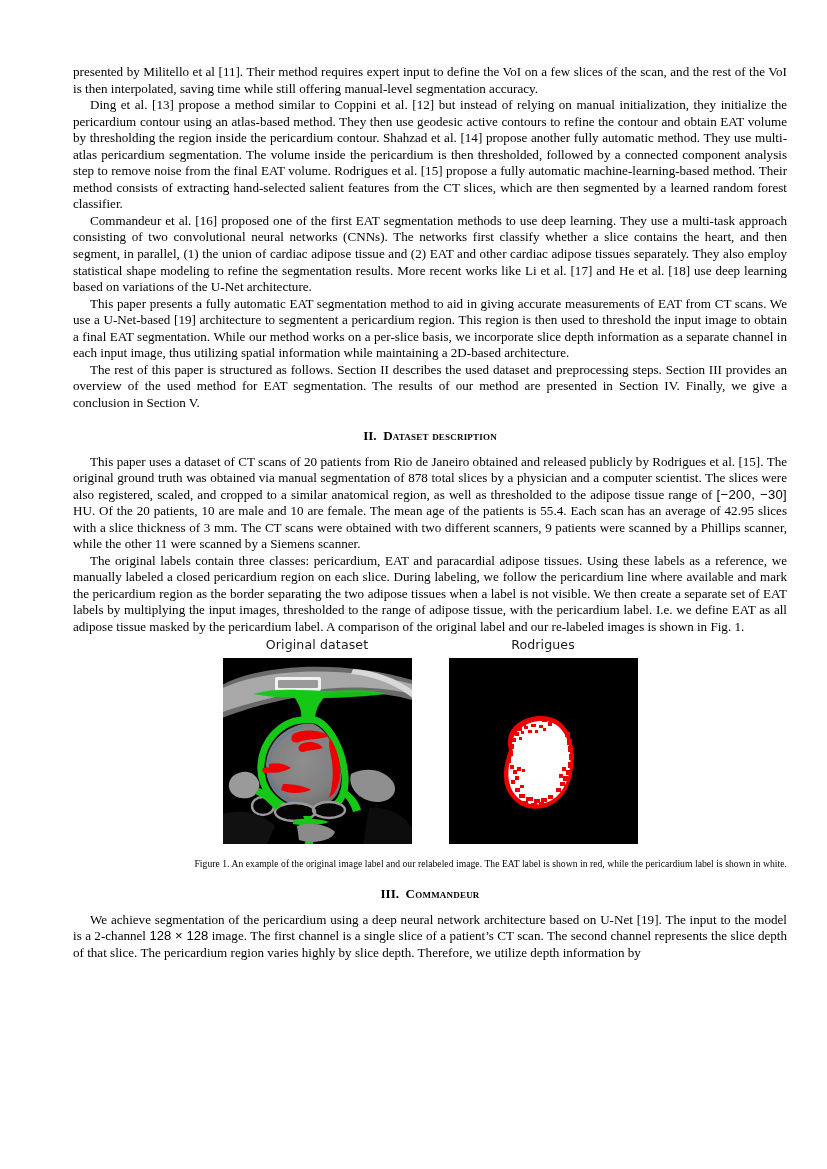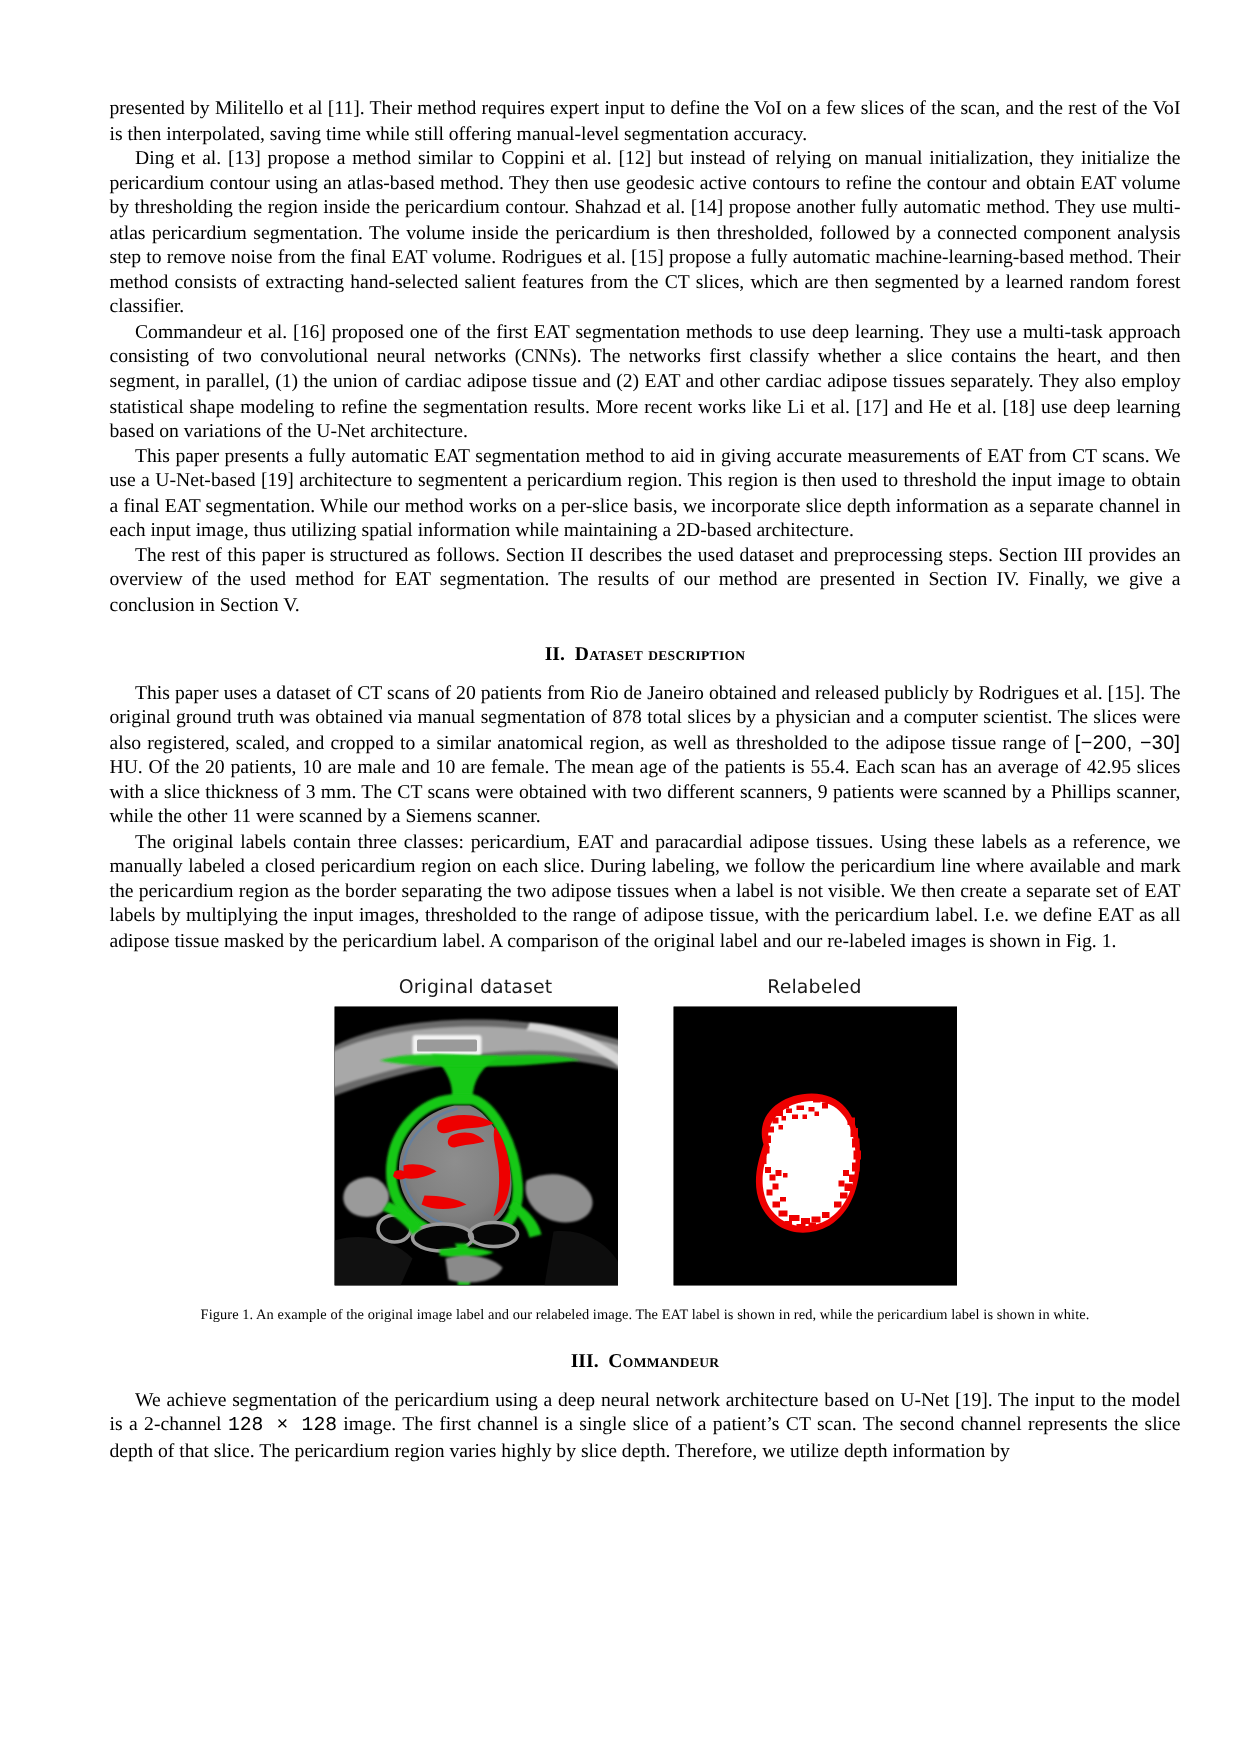--- a/index.html
+++ b/index.html
@@ -52,26 +52,25 @@
     letter-spacing: 0.2px;
   }
   .sec-gap-before { height: 16.5px; }
   .sec-gap-after { height: 9px; }
 
   .math {
     font-family: Liberation Sans, sans-serif;
     letter-spacing: 0.3px;
   }
   .mathnum {
-    font-family: Liberation Mono, monospace;
+    font-family: Liberation Sans, sans-serif;
   }
 
   
   .figure-block {
-    margin-top: 13px;
   }
   .figure-row {
     display: flex;
     justify-content: center;
     align-items: flex-end;
     gap: 37px;
   }
   .subfig {
     display: flex;
     flex-direction: column;
@@ -89,21 +88,21 @@
     width: 189px;
     height: 186px;
     background: #000;
     position: relative;
     overflow: hidden;
   }
   .ct-frame svg { display: block; }
 
   .fig-caption {
     margin: 13px 0 0 0;
-    text-align: center;
+    text-align: right;
     font-size: 9.6px;
     line-height: 13px;
     letter-spacing: 0.05px;
   }
 </style>
 </head>
 <body>
 
 <div class="page">
   <div class="content">
@@ -200,21 +199,21 @@
 
                 <path d="M 74 168 C 86 164, 104 166, 112 174 C 108 184, 88 186, 76 182 Z" fill="#8a8a8a" filter="url(#soft)"></path>
                 <path d="M 0 156 C 20 150, 40 156, 52 168 L 44 186 L 0 186 Z" fill="#111111"></path>
                 <path d="M 146 150 C 164 148, 180 156, 189 170 L 189 186 L 140 186 Z" fill="#0d0d0d"></path>
               </g>
             </svg>
           </div>
         </div>
 
         <div class="subfig">
-          <div class="subfig-title">Relabeled</div>
+          <div class="subfig-title">Rodrigues</div>
           <div class="ct-frame">
             <svg width="189" height="186" viewBox="0 0 189 186">
               <defs>
                 <clipPath id="frameClip2">
                     <rect x="0" y="0" width="189" height="186"></rect>
                   </clipPath>
               </defs>
               <g clip-path="url(#frameClip2)">
                 <rect x="0" y="0" width="189" height="186" fill="#000000"></rect>
 

